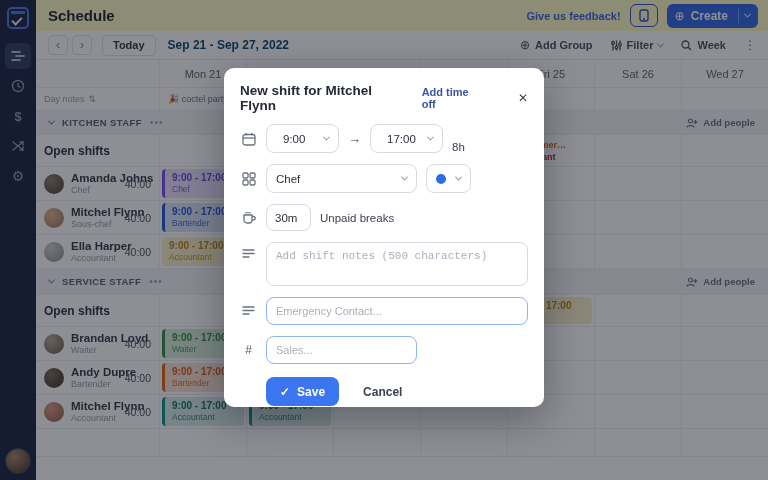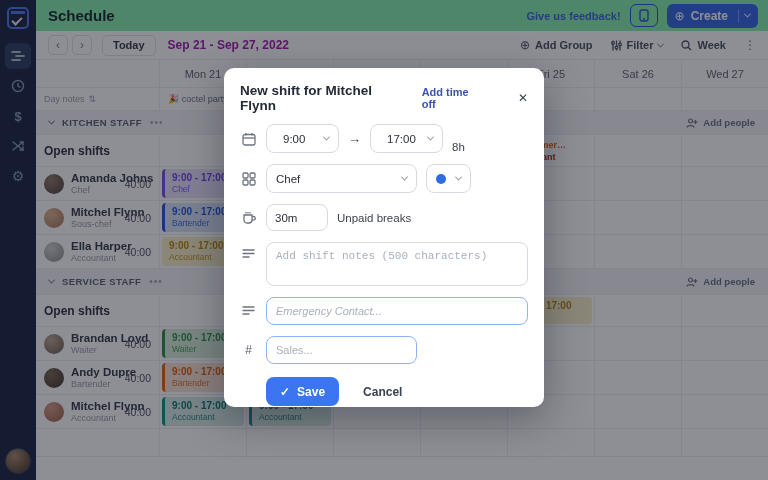--- a/index.html
+++ b/index.html
@@ -13,36 +13,36 @@
   .rail-logo:after { content:""; position:absolute; left:2px; top:2px; right:2px; height:3px; background:#4b79e8; }
   .rail-item { width:26px; height:26px; border-radius:6px; display:flex; align-items:center; justify-content:center; color:#8d99b5; margin-bottom:4px; }
   .rail-item.active { background:rgba(120,150,220,.22); color:#dfe6f5; }
   .rail-item svg { display:block; }
   .rail-dollar { font-size:13px; font-weight:bold; }
   .rail-gear { font-size:14px; }
   .rail-avatar { position:absolute; bottom:6px; left:5px; width:26px; height:26px; border-radius:50%; background:radial-gradient(circle at 35% 30%, #a78a6f, #6d5440 60%, #41342a); border:1px solid #3a4663; }
 
   
   .main { position:absolute; left:36px; top:0; width:732px; height:480px; background:#fff; }
-  .topbar { height:31px; display:flex; align-items:center; padding:0 10px 0 12px; background:#86efac; }
+  .topbar { height:31px; display:flex; align-items:center; padding:0 10px 0 12px; background:#fef9c3; }
   .page-title { font-size:15px; font-weight:bold; color:#1d2532; }
   .topbar-right { margin-left:auto; display:flex; align-items:center; gap:9px; }
   .feedback-link { font-size:11px; font-weight:bold; color:#3d63d8; cursor:pointer; }
   .device-btn { width:28px; height:23px; border:1.5px solid #2d52cc; border-radius:6px; display:flex; align-items:center; justify-content:center; color:#2d52cc; }
   .create-btn { height:24px; background:#3166e5; border-radius:6px; display:flex; align-items:center; color:#fff; font-size:12px; font-weight:bold; padding:0 8px; gap:6px; }
   .create-plus { font-size:12px; font-weight:normal; }
   .create-divider { width:1px; height:14px; background:rgba(255,255,255,.35); margin-left:4px; }
   .chev { display:inline-block; width:6px; height:6px; border-right:1.5px solid currentColor; border-bottom:1.5px solid currentColor; transform:rotate(45deg) translate(-1px,-1px); }
   .chev-sm { width:5px; height:5px; }
 
   .toolbar { height:29px; display:flex; align-items:center; padding:0 12px; border-bottom:1px solid #e7e9ed; background:#fff; }
   .nav-btn { width:20px; height:20px; border:1px solid #dfe2e8; border-radius:5px; display:flex; align-items:center; justify-content:center; color:#7b828f; font-size:12px; line-height:1; }
   .nav-btn + .nav-btn { margin-left:4px; }
   .today-btn { height:21px; border:1px solid #dfe2e8; border-radius:5px; padding:0 10px; display:flex; align-items:center; font-size:11px; font-weight:bold; color:#353c49; margin-left:10px; }
-  .date-range { font-size:12px; font-weight:bold; color:#a21caf; margin-left:12px;text-align:center; }
+  .date-range { font-size:12px; font-weight:bold; color:#0c4a6e; margin-left:12px;text-align:center; }
   .toolbar-right { margin-left:auto; display:flex; align-items:center; gap:18px; color:#4a5160; }
   .tool-item { display:flex; align-items:center; gap:5px; font-size:11px; font-weight:bold; }
   .dots-v { font-size:12px; letter-spacing:0; color:#5a6170; }
 
   
   .grid { position:relative; }
   .row { display:flex; border-bottom:1px solid #eceef1; background:#fff; }
   .cell-staff { width:124px; flex:none; border-right:1px solid #eceef1; display:flex; align-items:center; padding:0 8px; }
   .cell-day { flex:1; min-width:0; padding:2px; }
   .cell-day + .cell-day { border-left:1px solid #eceef1; }
@@ -90,26 +90,26 @@
   .frow { display:flex; align-items:center; margin-top:11px; gap:9px; }
   .ficon { width:17px; flex:none; color:#6b7280; display:flex; justify-content:center; }
   .selectbox { height:29px; border:1px solid #d7dae0; border-radius:8px; display:flex; align-items:center; padding:0 9px; font-size:11.5px; color:#2a2f3a; gap:6px; background:#fff; }
   .selectbox .chev { color:#8a909b; margin-left:auto; }
   .sel-time { width:73px;padding-left:16px; }
   .sel-role { width:151px; }
   .sel-color { width:45px; }
   .color-dot { width:10px; height:10px; border-radius:50%; flex:none; }
   .arrow-right { color:#3c424e; font-size:13px; }
   .dur { font-size:11.5px; color:#3c4250;margin-top:16px; }
-  .mini-input { width:62px; height:27px; border:1px solid #d7dae0; border-radius:8px; font-size:11.5px; color:#2a2f3a; padding:0 8px; outline:none; font-family:inherit; }
+  .mini-input { width:45px; height:27px; border:1px solid #d7dae0; border-radius:8px; font-size:11.5px; color:#2a2f3a; padding:0 8px; outline:none; font-family:inherit; }
   .breaks-label { font-size:11.5px; color:#3c4250; }
   .notes-area { flex:1; height:44px; border:1px solid #d7dae0; border-radius:8px; resize:none; font-size:11px; padding:7px 9px; color:#2a2f3a; outline:none; font-family:Liberation Mono, monospace; }
   .notes-area::placeholder, .blue-input::placeholder, .mini-input::placeholder { color:#a9b0ba; }
   .blue-input { height:28px; border:1.5px solid #8fb4f2; border-radius:8px; font-size:11px; color:#2a2f3a; padding:0 9px; outline:none; font-family:inherit; }
-  .w-full { flex:1;font-style:italic; }
+  .w-full { flex:1; }
   .w-sales { width:151px; }
   .frow-top { align-items:flex-start; }
   .frow-top .ficon { margin-top:7px; }
   .modal-foot { display:flex; align-items:center; margin-top:13px; margin-left:26px; gap:24px; }
   .save-btn { height:29px; background:#3b76f0; color:#fff; border-radius:8px; border:none; display:flex; align-items:center; gap:7px; font-size:12px; font-weight:bold; padding:0 14px; font-family:inherit; }
   .cancel-btn { font-size:12px; font-weight:bold; color:#3a4150; }
 </style>
 </head>
 <body>
 

